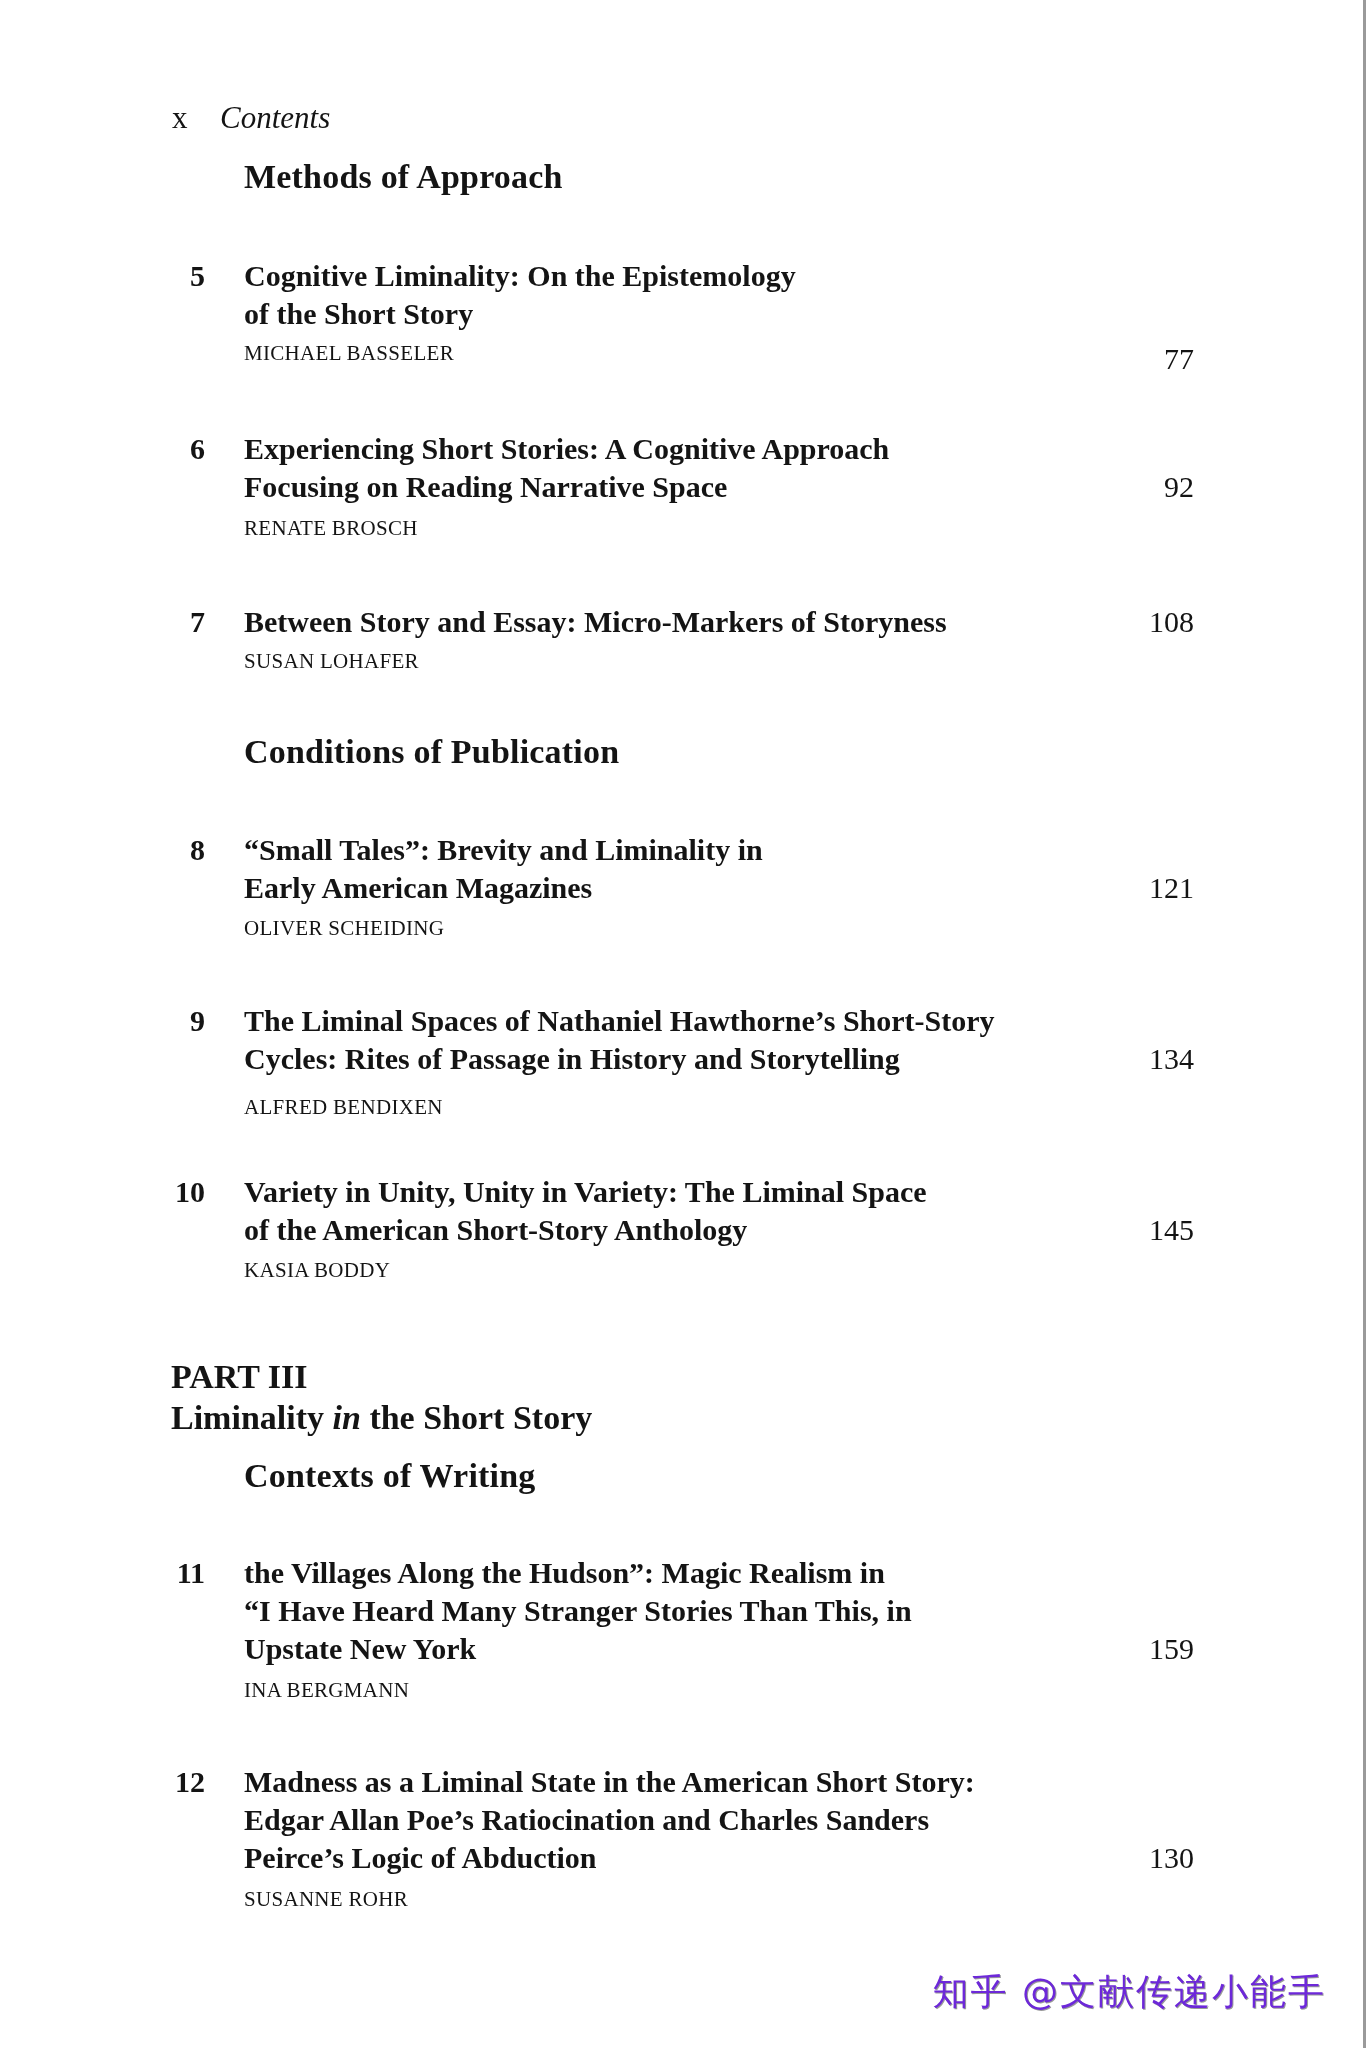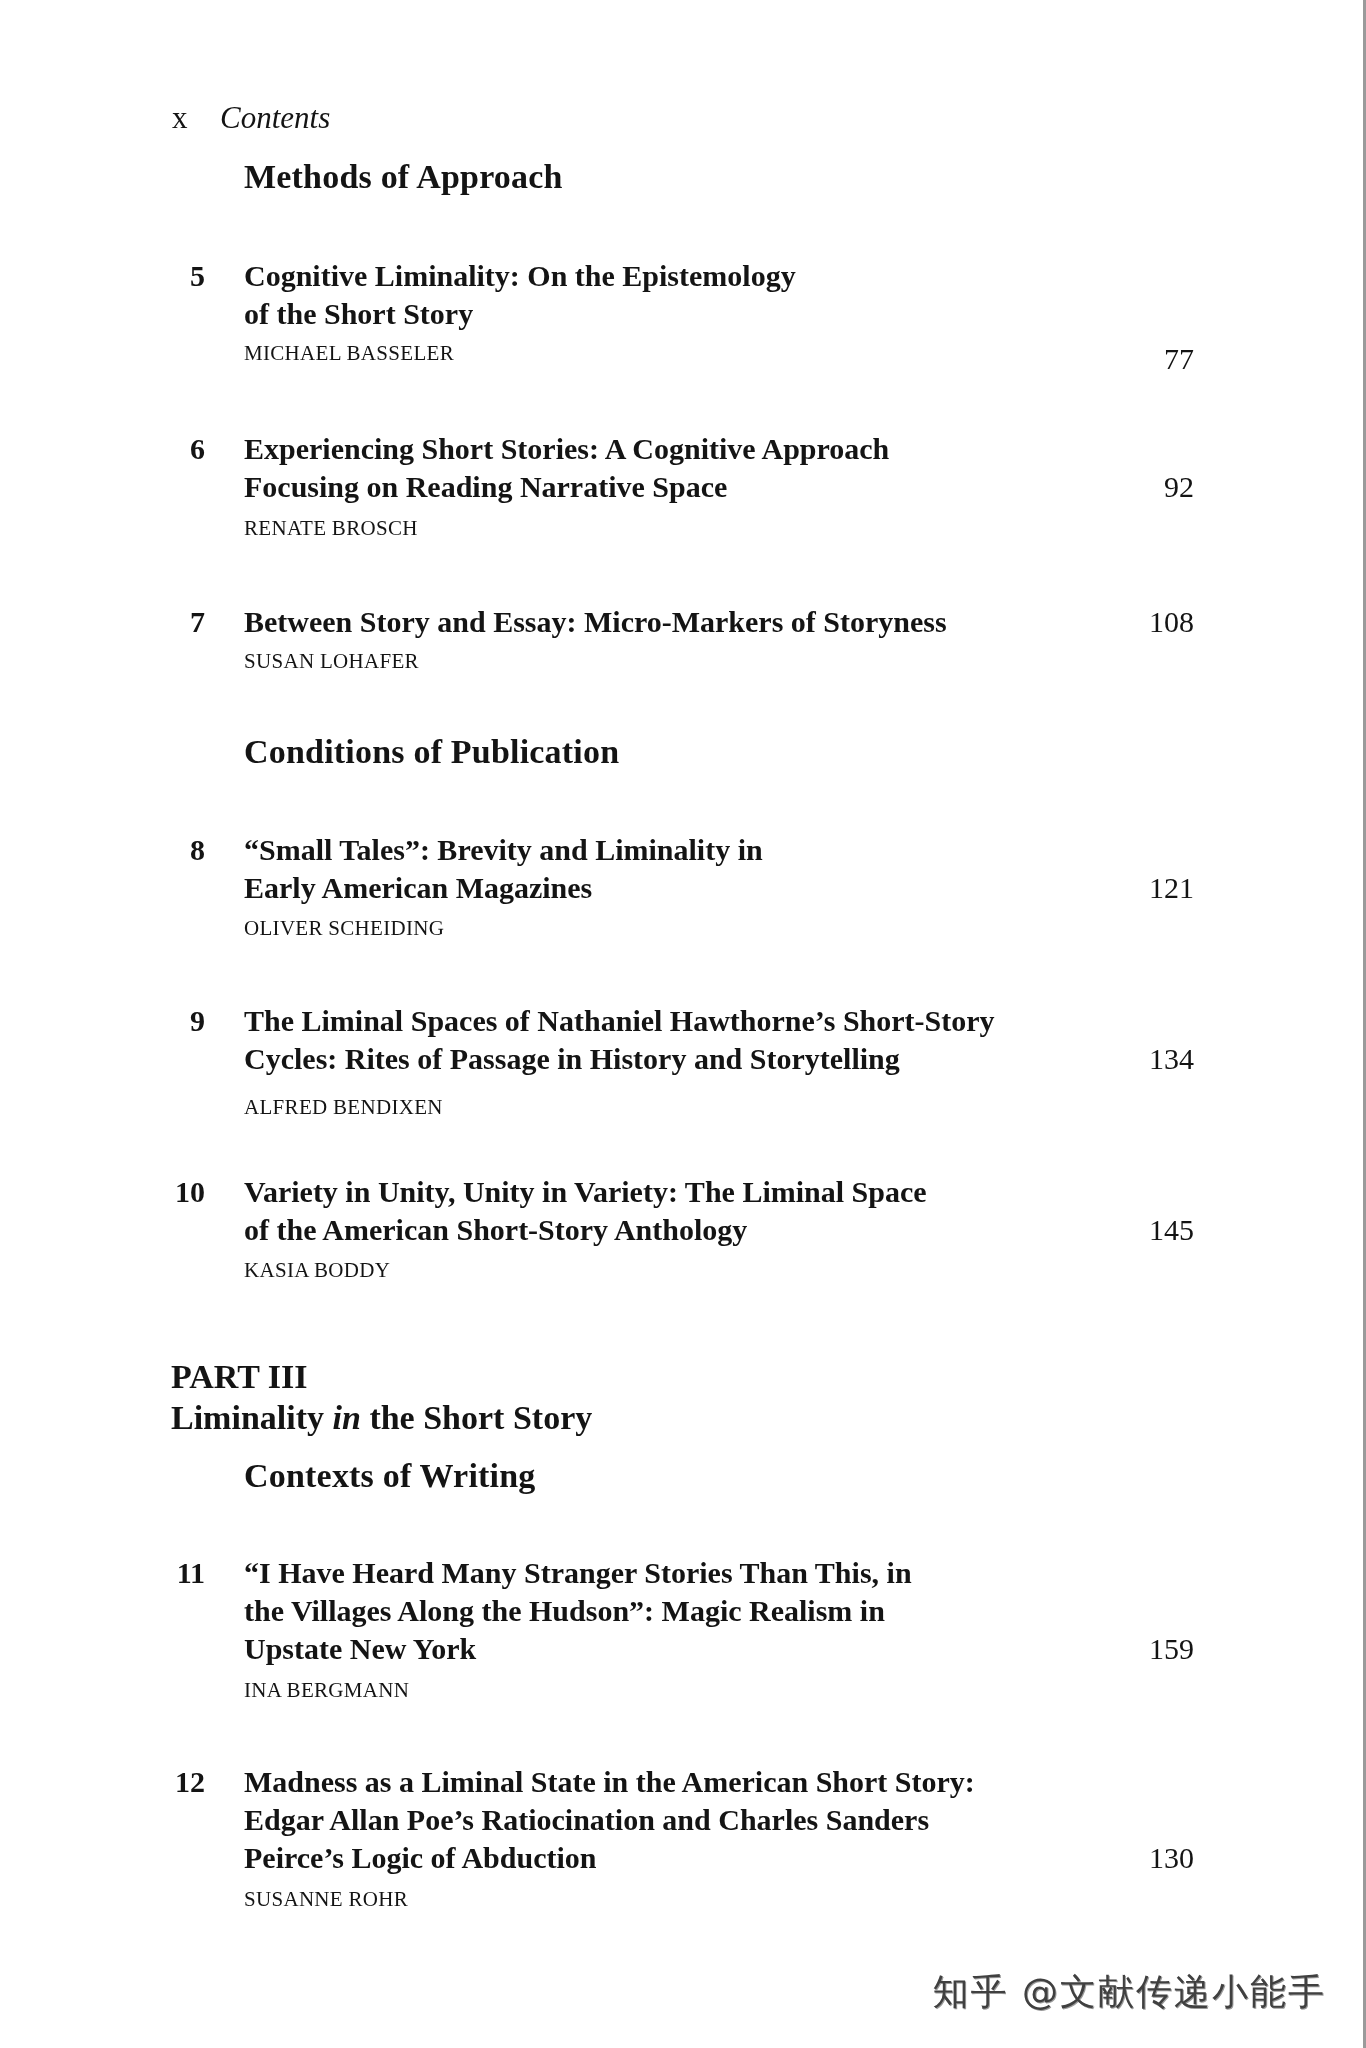--- a/index.html
+++ b/index.html
@@ -11,21 +11,21 @@
   .running .rh { font-style:italic; }
   .sect { font-size:34px; font-weight:bold; left:244px; letter-spacing:0.2px; }
   .part { left:171px; font-size:34px; font-weight:bold; line-height:42px; }
   .part i { font-style:italic; }
   .entry { left:160px; width:1034px; }
   .entry .num { position:absolute; left:0; width:45px; text-align:right; font-size:30px; font-weight:bold; line-height:38px; top:0; }
   .entry .title { position:absolute; left:84px; font-size:30px; font-weight:bold; line-height:38px; top:0; }
   .entry .title div { white-space:nowrap; }
   .entry .page { position:absolute; right:0; font-size:30px; line-height:38px; text-align:right; }
   .entry .author { position:absolute; left:84px; font-size:21px; letter-spacing:0.3px; }
-  .watermark { right:40px; top:1968px; font-family:"DejaVu Sans",sans-serif; font-size:36px; color:#404040;
+  .watermark { right:40px; top:1968px; font-family:"DejaVu Sans",sans-serif; font-size:36px; color:#6d28d9;
                text-shadow:1px 1px 0 #9a9a9a; letter-spacing:2px; }
   .edge { position:absolute; right:0; top:0; width:3px; height:2048px; background:#9a9a9a; }
 </style>
 </head>
 <body>
 
 <div class="abs running">
   <span class="folio">x</span><span class="rh">Contents</span>
 </div>
 
@@ -93,22 +93,22 @@
 </div>
 
 <div class="abs part" style="top:1356px;">PART III</div>
 <div class="abs part" style="top:1397px;"><span>Liminality </span><i>in</i><span> the Short Story</span></div>
 
 <div class="abs sect" style="top:1457px;">Contexts of Writing</div>
 
 <div class="abs entry" style="top:1554px;">
   <div class="num">11</div>
   <div class="title">
+    <div>the Villages Along the Hudson”: Magic Realism in</div>
     <div>“I Have Heard Many Stranger Stories Than This, in</div>
-    <div>the Villages Along the Hudson”: Magic Realism in</div>
     <div>Upstate New York</div>
   </div>
   <div class="page" style="top:76px;">159</div>
   <div class="author" style="top:124px;">INA BERGMANN</div>
 </div>
 
 <div class="abs entry" style="top:1763px;">
   <div class="num">12</div>
   <div class="title">
     <div>Madness as a Liminal State in the American Short Story:</div>

